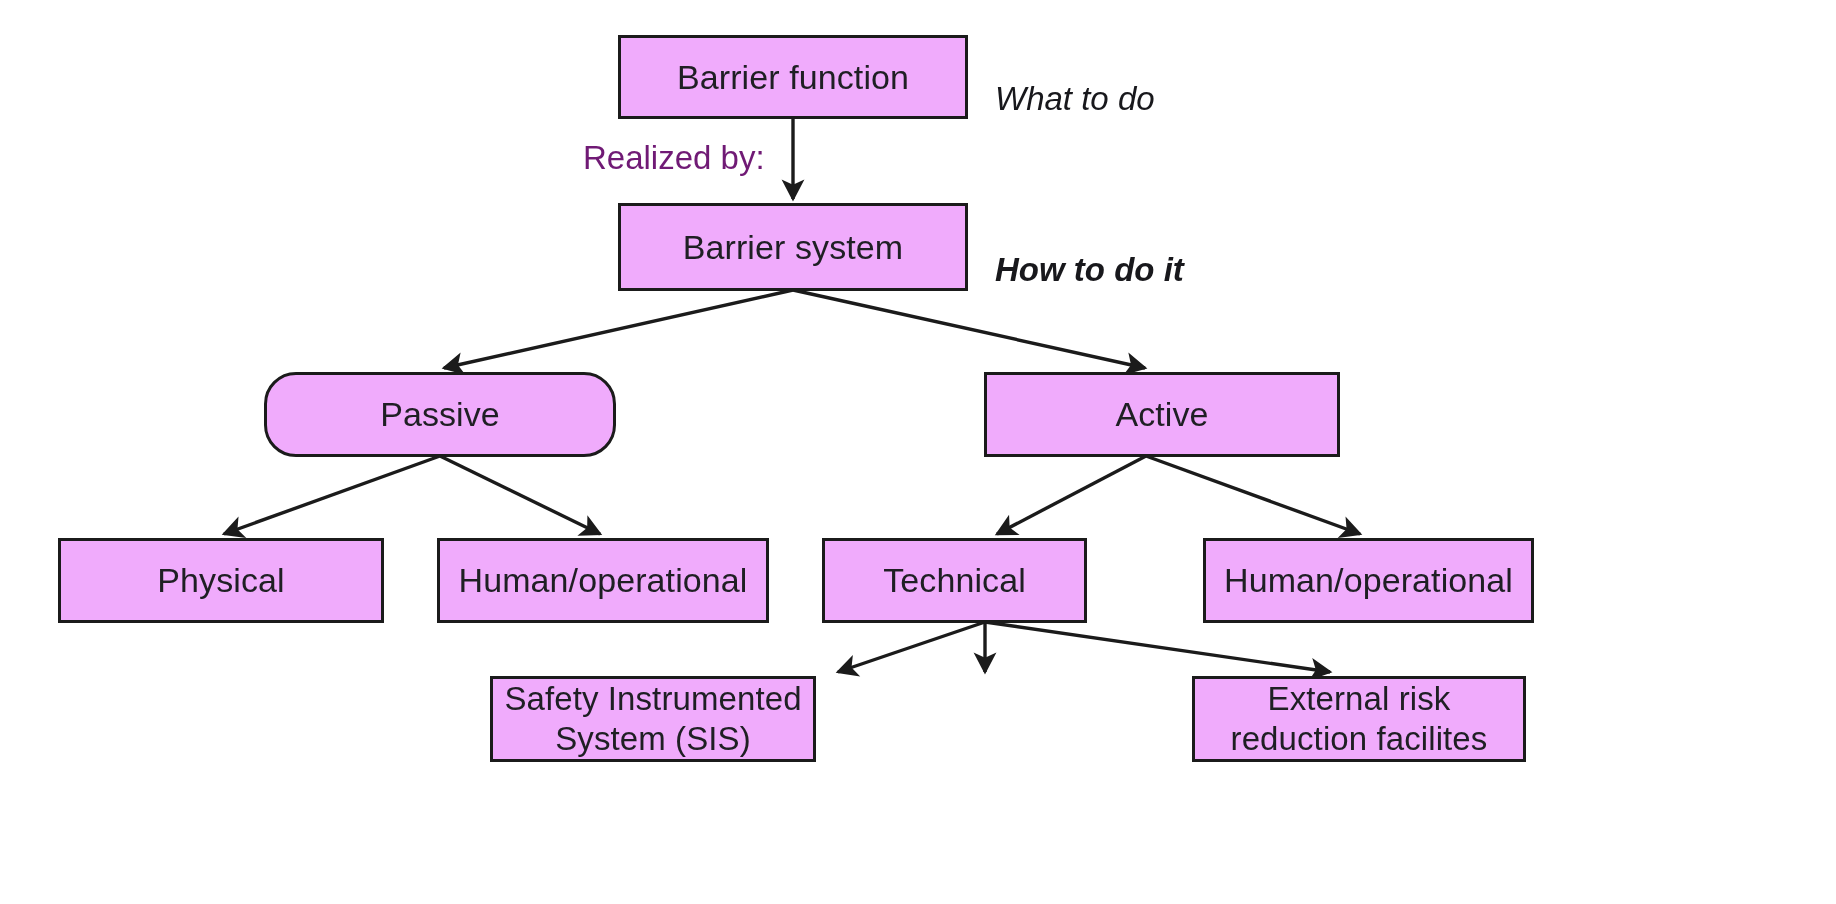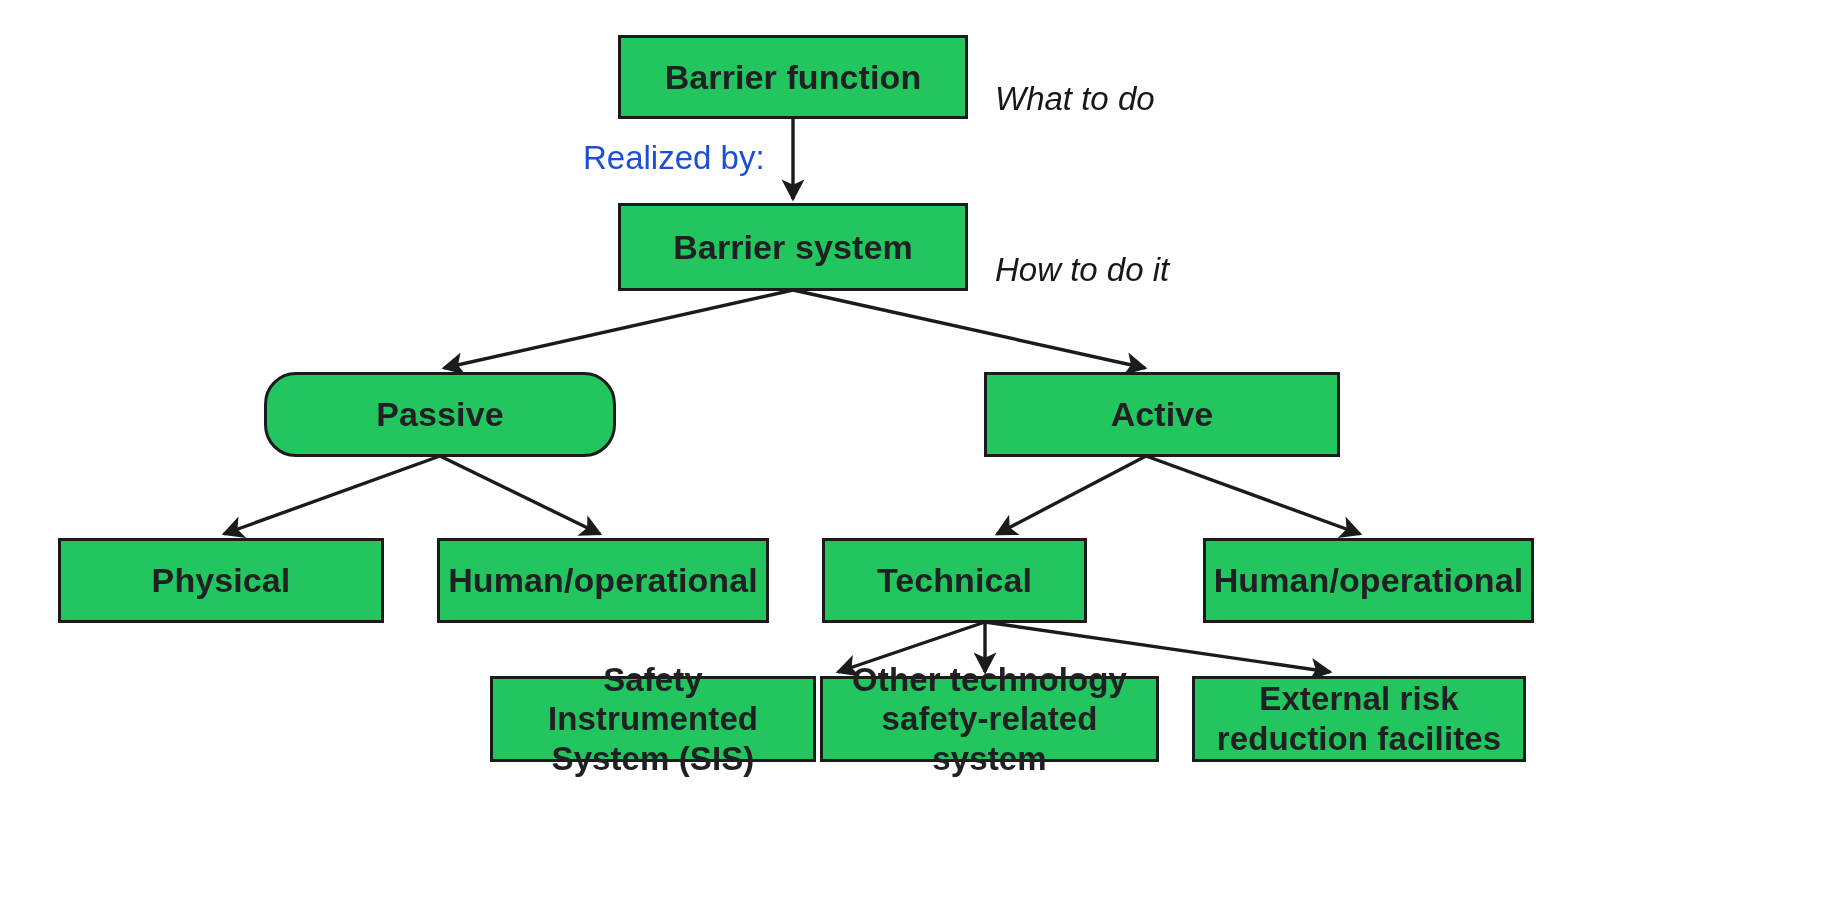--- a/index.html
+++ b/index.html
@@ -23,48 +23,48 @@
     left: 0;
     top: 0;
     width: 1836px;
     height: 904px;
     pointer-events: none;
   }
   .node {
     position: absolute;
     box-sizing: border-box;
     border: 3px solid #1b1b1b;
-    background: #22c55e;
+    background: #f0abfc;
     display: flex;
     align-items: center;
     justify-content: center;
     text-align: center;
     font-size: 34px;
     line-height: 1.12;
-    font-weight: 700;
+    font-weight: 400;
     letter-spacing: 0.1px;
     color: #1f1f24;
     white-space: pre-line;
     padding: 12px 6px;
   }
   .node.two-line {
     font-size: 33px;
     line-height: 1.2;
   }
   .annot {
     position: absolute;
     font-size: 33px;
     font-style: italic;
     color: #18181c;
     white-space: nowrap;
   }
   .plain-label {
     position: absolute;
     font-size: 33px;
-    color: #1d4ed8;
+    color: #701a75;
     white-space: nowrap;
   }
 </style>
 </head>
 <body>
 
 <div id="canvas">
 
   <svg id="edges" viewBox="0 0 1836 904" width="1836" height="904" xmlns="http://www.w3.org/2000/svg">
     <defs>
@@ -119,21 +119,21 @@
   </div>
 
   <div class="annot" style="left:995px; top:80px;">What to do</div>
 
   <div class="plain-label" style="left:583px; top:139px;">Realized by:</div>
 
   <div class="node" style="left:618px; top:203px; width:350px; height:88px;">
     <span>Barrier system</span>
   </div>
 
-  <div class="annot" style="left:995px; top:251px;">How to do it</div>
+  <div class="annot" style="left:995px; top:251px;font-weight:bold;">How to do it</div>
 
   <div class="node" style="left:264px; top:372px; width:352px; height:85px;border-radius:32px;">
     <span>Passive</span>
   </div>
 
   <div class="node" style="left:968px; top:372px; width:356px; height:85px;margin-left:16px;">
     <span>Active</span>
   </div>
 
   <div class="node" style="left:58px; top:538px; width:326px; height:85px;">
@@ -150,23 +150,19 @@
 
   <div class="node" style="left:1203px; top:538px; width:331px; height:85px;">
     <span>Human/operational</span>
   </div>
 
   <div class="node two-line" style="left:490px; top:676px; width:326px; height:86px;">
     <span>Safety Instrumented
 System (SIS)</span>
   </div>
 
-  <div class="node two-line" style="left:820px; top:676px; width:339px; height:86px;">
-    <span>Other technology
-safety-related system</span>
-  </div>
 
   <div class="node two-line" style="left:1172px; top:676px; width:334px; height:86px;margin-left:20px;">
     <span>External risk
 reduction facilites</span>
   </div>
 
 </div>
 
 </body></html>

